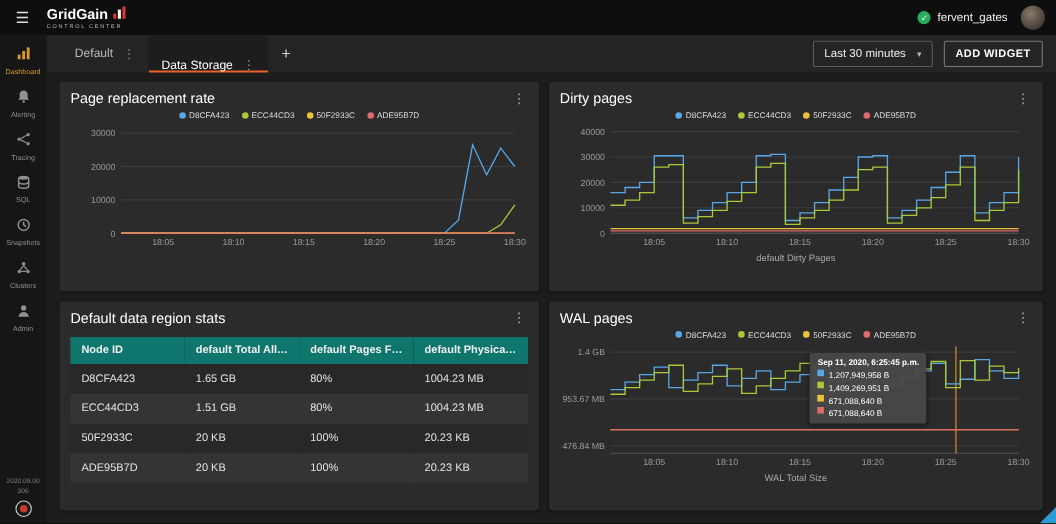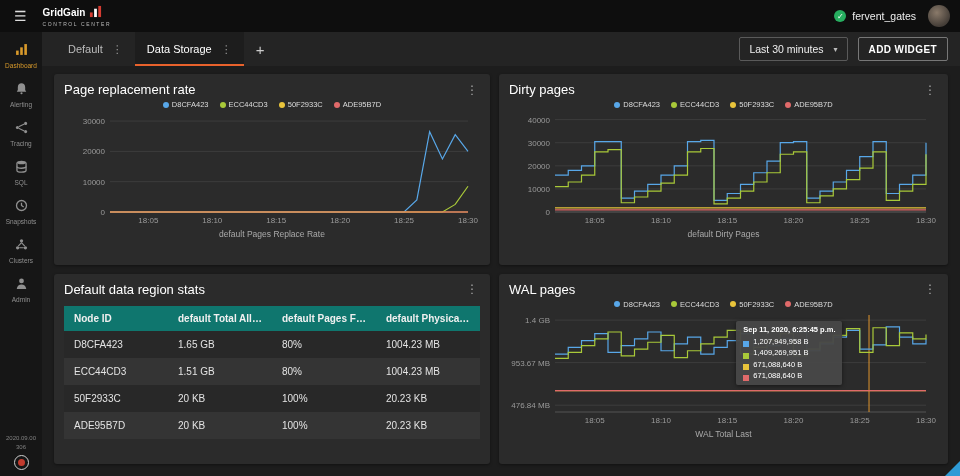--- a/index.html
+++ b/index.html
@@ -3,21 +3,21 @@
 <meta charset="utf-8">
 <style>
   * { box-sizing: border-box; }
   body { margin:0; background:#000; font-family:"Liberation Sans", sans-serif; }
   .app { width:960px; height:476px; background:#1d1d1d; color:#e8e8e8; position:relative; overflow:hidden; }
 
   
   .topbar { height:32px; background:#0e0e0e; display:flex; align-items:center; padding:0 10px; gap:12px; }
   .hamburger { font-size:14px; color:#ddd; cursor:pointer; padding:0 4px; }
   .logo { display:flex; flex-direction:column; line-height:1; }
-  .logo-row { display:flex; align-items:center; gap:4px; font-weight:bold; font-size:10px; color:#fff; }
+  .logo-row { display:flex; align-items:center; gap:4px; font-weight:bold; font-size:13px; color:#fff; }
   .logo-sub { font-size:5px; letter-spacing:1.6px; color:#bbb; margin-top:2px; }
   .top-spacer { flex:1; }
   .user { display:flex; align-items:center; gap:6px; font-size:10.5px; color:#eee; cursor:pointer; }
   .user-check { width:12px; height:12px; border-radius:50%; background:#27ae60; color:#fff; font-size:8px; display:flex; align-items:center; justify-content:center; }
   .avatar { width:22px; height:22px; border-radius:50%; background:radial-gradient(circle at 40% 35%, #8a7a6a, #453e38 70%); cursor:pointer; }
 
   .body { display:flex; height:444px; }
 
   
   .sidebar { width:42px; background:#161616; display:flex; flex-direction:column; align-items:center; padding-top:4px; position:relative; flex:none; }
@@ -26,21 +26,21 @@
   .side-label { font-size:6.5px; }
   .side-bottom { position:absolute; bottom:6px; left:0; right:0; display:flex; flex-direction:column; align-items:center; }
   .version { font-size:6px; color:#808080; text-align:center; line-height:1.4; }
   .badge { width:15px; height:15px; border-radius:50%; border:1.5px solid #cfcfcf; position:relative; margin-top:4px; }
   .badge::after { content:""; position:absolute; inset:3px; border-radius:50%; background:#c23b2e; }
 
   
   main { flex:1; min-width:0; display:flex; flex-direction:column; }
   .tabbar { height:34px; background:#242424; display:flex; align-items:center; padding:0 12px 0 14px; flex:none; }
   .tab { display:flex; align-items:center; gap:9px; padding:0 12px; height:34px; font-size:11px; color:#bbb; cursor:pointer; }
-  .tab.active { background:#1d1d1d; color:#fff; box-shadow:inset 0 -2px 0 #e8622c; }
+  .tab.active { background:#1d1d1d; color:#fff; box-shadow:inset 0 -2px 0 #e8622c;align-items:flex-end; }
   .kebab { color:#9a9a9a; font-size:11px; cursor:pointer; }
   .tab-add { background:none; border:none; color:#ccc; font-size:15px; padding:0 12px; cursor:pointer; height:34px; }
   .tabbar-spacer { flex:1; }
   .time-select { display:flex; align-items:center; gap:10px; border:1px solid #5a5a5a; border-radius:2px; height:24px; padding:0 9px; font-size:10.5px; color:#eee; cursor:pointer; margin-right:10px; }
   .caret { font-size:8px; color:#bbb; }
   .add-widget { background:none; border:1px solid #777; border-radius:2px; height:24px; padding:0 10px; font-size:10px; font-weight:bold; color:#fff; letter-spacing:.4px; cursor:pointer; font-family:inherit; }
 
   .gridwrap { flex:1; padding:8px 12px 12px; display:grid; grid-template-columns:1fr 1.03fr; grid-template-rows:1fr 1fr; gap:9px; min-height:0; }
   .panel { background:#2b2b2b; border-radius:3px; padding:8px 10px; display:flex; flex-direction:column; overflow:hidden; box-shadow:0 1px 3px rgba(0,0,0,.4); min-height:0; }
   .panel-head { display:flex; align-items:center; justify-content:space-between; }
@@ -56,21 +56,21 @@
   
   .stats-table { width:100%; border-collapse:collapse; margin-top:9px; font-size:10px; table-layout:fixed; }
   .stats-table th { background:#0f766e; color:#f0f0f0; text-align:left; font-weight:bold; padding:7px 10px; white-space:nowrap; overflow:hidden; text-overflow:ellipsis; }
   .stats-table td { padding:8px 10px; color:#e3e3e3; white-space:nowrap; overflow:hidden; text-overflow:ellipsis; }
   .stats-table tbody tr:nth-child(odd) { background:#282828; }
   .stats-table tbody tr:nth-child(even) { background:#343434; }
 
   
   .wal-tooltip { position:absolute; left:53%; top:10%; background:rgba(72,72,72,.96); border-radius:2px; padding:4px 7px; font-size:7.5px; color:#fff; z-index:5; box-shadow:0 1px 4px rgba(0,0,0,.5); }
   .tt-title { font-weight:bold; margin-bottom:2px; white-space:nowrap; }
-  .tt-row { display:flex; align-items:flex-end; gap:4px; line-height:1.5; white-space:nowrap; }
+  .tt-row { display:flex; align-items:flex-start; gap:4px; line-height:1.5; white-space:nowrap; }
   .tt-sq { width:6px; height:6px; display:inline-block; flex:none; }
 
   .corner { position:absolute; right:0; bottom:0; width:0; height:0; border-left:15px solid transparent; border-bottom:15px solid #2e9bd6; }
 </style>
 </head>
 <body>
 
 <div class="app">
 
   <header class="topbar">
@@ -222,21 +222,20 @@
                 <text x="212.21428571428572" y="113" fill="#9a9a9a" font-size="8" text-anchor="middle">18:15</text>
                 <text x="276.14285714285717" y="113" fill="#9a9a9a" font-size="8" text-anchor="middle">18:20</text>
                 <text x="340.07142857142856" y="113" fill="#9a9a9a" font-size="8" text-anchor="middle">18:25</text>
                 <text x="404" y="113" fill="#9a9a9a" font-size="8" text-anchor="middle">18:30</text>
                 <path d="M46 102L58.785714285714285 102L71.57142857142857 102L84.35714285714286 102L97.14285714285714 102L109.92857142857143 102L122.71428571428571 102L135.5 102L148.28571428571428 102L161.07142857142858 102L173.85714285714286 102L186.64285714285714 102L199.42857142857142 102L212.21428571428572 102L225 102L237.78571428571428 102L250.57142857142856 102L263.35714285714283 102L276.14285714285717 102L288.92857142857144 102L301.7142857142857 102L314.5 102L327.2857142857143 102L340.07142857142856 102L352.85714285714283 89.875L365.64285714285717 21.671875L378.42857142857144 48.953125L391.2142857142857 24.703125L404 41.375" fill="none" stroke="#58a7e8" stroke-width="1.2"></path>
                 <path d="M46 102L58.785714285714285 102L71.57142857142857 102L84.35714285714286 102L97.14285714285714 102L109.92857142857143 102L122.71428571428571 102L135.5 102L148.28571428571428 102L161.07142857142858 102L173.85714285714286 102L186.64285714285714 102L199.42857142857142 102L212.21428571428572 102L225 102L237.78571428571428 102L250.57142857142856 102L263.35714285714283 102L276.14285714285717 102L288.92857142857144 102L301.7142857142857 102L314.5 102L327.2857142857143 102L340.07142857142856 102L352.85714285714283 102L365.64285714285717 102L378.42857142857144 102L391.2142857142857 94.421875L404 76.234375" fill="none" stroke="#a9c939" stroke-width="1.2"></path>
                 <path d="M46 102L58.785714285714285 102L71.57142857142857 102L84.35714285714286 102L97.14285714285714 102L109.92857142857143 102L122.71428571428571 102L135.5 102L148.28571428571428 102L161.07142857142858 102L173.85714285714286 102L186.64285714285714 102L199.42857142857142 102L212.21428571428572 102L225 102L237.78571428571428 102L250.57142857142856 102L263.35714285714283 102L276.14285714285717 102L288.92857142857144 102L301.7142857142857 102L314.5 102L327.2857142857143 102L340.07142857142856 102L352.85714285714283 102L365.64285714285717 102L378.42857142857144 102L391.2142857142857 102L404 102" fill="none" stroke="#e9c43b" stroke-width="1.2"></path>
                 <path d="M46 102L58.785714285714285 102L71.57142857142857 102L84.35714285714286 102L97.14285714285714 102L109.92857142857143 102L122.71428571428571 102L135.5 102L148.28571428571428 102L161.07142857142858 102L173.85714285714286 102L186.64285714285714 102L199.42857142857142 102L212.21428571428572 102L225 102L237.78571428571428 102L250.57142857142856 102L263.35714285714283 102L276.14285714285717 102L288.92857142857144 102L301.7142857142857 102L314.5 102L327.2857142857143 102L340.07142857142856 102L352.85714285714283 102L365.64285714285717 102L378.42857142857144 102L391.2142857142857 102L404 102" fill="none" stroke="#e06a6a" stroke-width="1.2"></path>
               </svg>
             </div>
-          <div class="caption">default Pages Replace Rate</div>
         </section>
 
         <section class="panel">
           <div class="panel-head">
             <h2 class="panel-title">Dirty pages</h2>
             <span class="panel-kebab">⋮</span>
           </div>
           <div class="legend">
               <span class="legend-item">
                 <span class="legend-dot" style="background: rgb(88, 167, 232);"></span>
@@ -385,21 +384,21 @@
                     <span class="tt-sq" style="background: rgb(233, 196, 59);"></span>
                     <span>671,088,640 B</span>
                   </div>
                   <div class="tt-row">
                     <span class="tt-sq" style="background: rgb(224, 106, 106);"></span>
                     <span>671,088,640 B</span>
                   </div>
                 </div>
             </div>
           </div>
-          <div class="caption">WAL Total Last</div>
+          <div class="caption">WAL Total Size</div>
         </section>
 
       </div>
     </main>
   </div>
 
   <div class="corner"></div>
 </div>
 
 </body></html>

